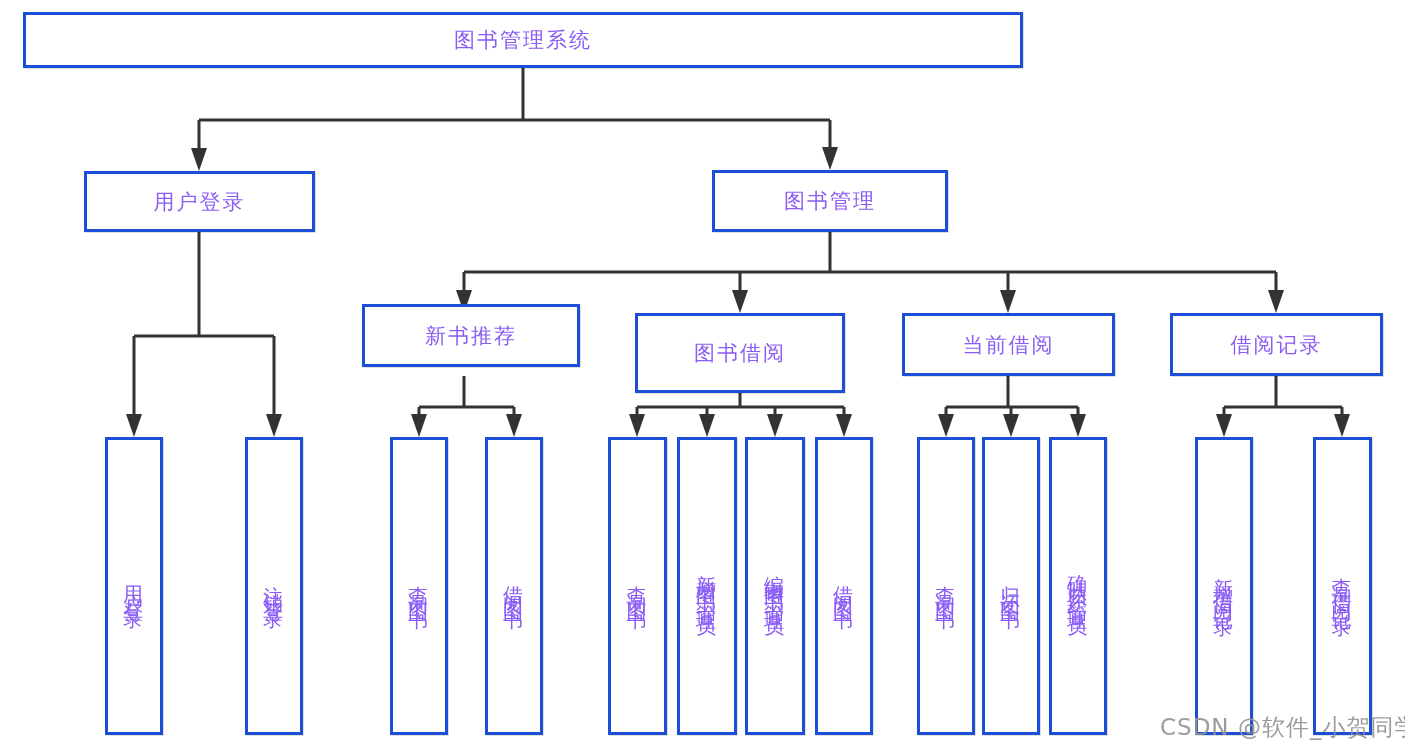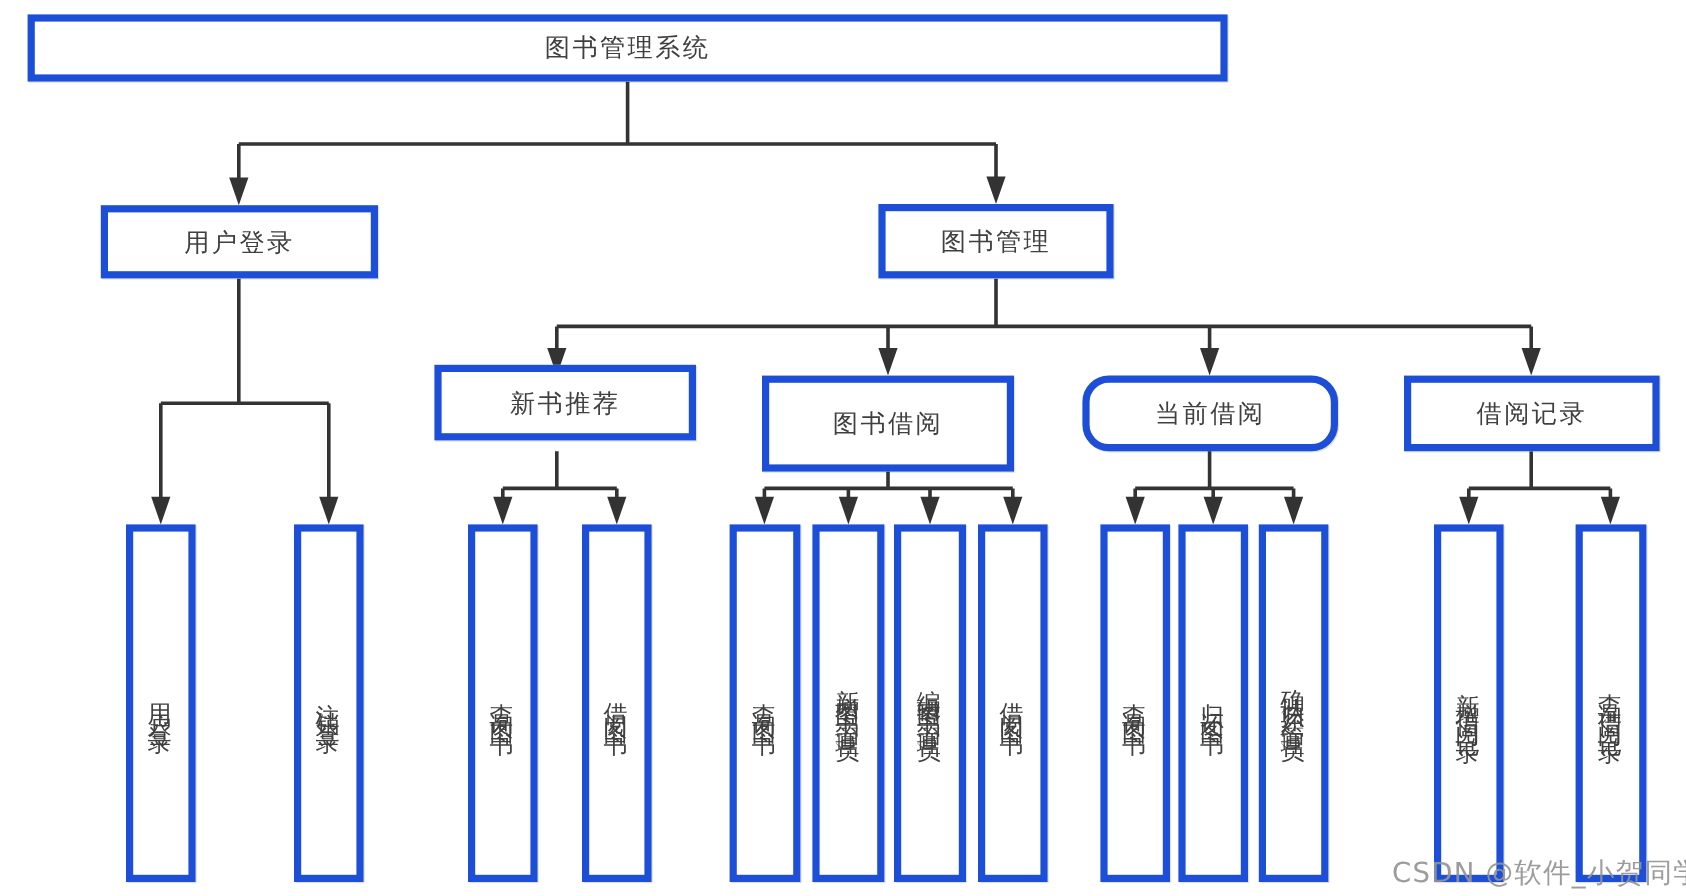--- a/index.html
+++ b/index.html
@@ -14,22 +14,22 @@
   }
   .wires {
     position: absolute;
     left: 0; top: 0;
     width: 1405px; height: 747px;
     z-index: 0;
   }
   .node {
     position: absolute;
     background: #ffffff;
-    border: 6px solid #1d4ed8;
-    color: #404040;
+    border: 3px solid #1d4ed8;
+    color: #8b5cf6;
     display: flex;
     align-items: center;
     justify-content: center;
     font-size: 21px;
     letter-spacing: 2px;
     z-index: 1;
     white-space: nowrap;
     box-shadow: 1px 1px 0 rgba(0,0,0,0.12);
   }
   .node.v {
@@ -101,25 +101,25 @@
       <polygon points="1003,414 1019,414 1011,437"></polygon>
       <polygon points="1070,414 1086,414 1078,437"></polygon>
       <polygon points="1216,414 1232,414 1224,437"></polygon>
       <polygon points="1334,414 1350,414 1342,437"></polygon>
     </g>
   </svg>
 
   <div class="node" style="left:23px; top:12px; width:1000px; height:56px;">图书管理系统</div>
 
   <div class="node" style="left:84px; top:171px; width:231px; height:61px;">用户登录</div>
-  <div class="node" style="left:712px; top:170px; width:196px; height:62px;margin-left:20px;">图书管理</div>
+  <div class="node" style="left:712px; top:170px; width:236px; height:62px;">图书管理</div>
 
   <div class="node" style="left:362px; top:304px; width:218px; height:63px;">新书推荐</div>
   <div class="node" style="left:635px; top:313px; width:210px; height:80px;">图书借阅</div>
-  <div class="node" style="left:902px; top:313px; width:213px; height:63px;border-radius:22px;">当前借阅</div>
+  <div class="node" style="left:902px; top:313px; width:213px; height:63px;">当前借阅</div>
   <div class="node" style="left:1170px; top:313px; width:213px; height:63px;">借阅记录</div>
 
   <div class="node v" style="left:105px; top:437px; width:58px; height:298px;">用户登录</div>
   <div class="node v" style="left:245px; top:437px; width:58px; height:298px;">注销登录</div>
 
   <div class="node v" style="left:390px; top:437px; width:58px; height:298px;">查询图书</div>
   <div class="node v" style="left:485px; top:437px; width:58px; height:298px;">借阅图书</div>
 
   <div class="node v" style="left:608px; top:437px; width:59px; height:298px;">查询图书</div>
   <div class="node v" style="left:677px; top:437px; width:60px; height:298px; letter-spacing:6px;">新增图书（管理员）</div>

